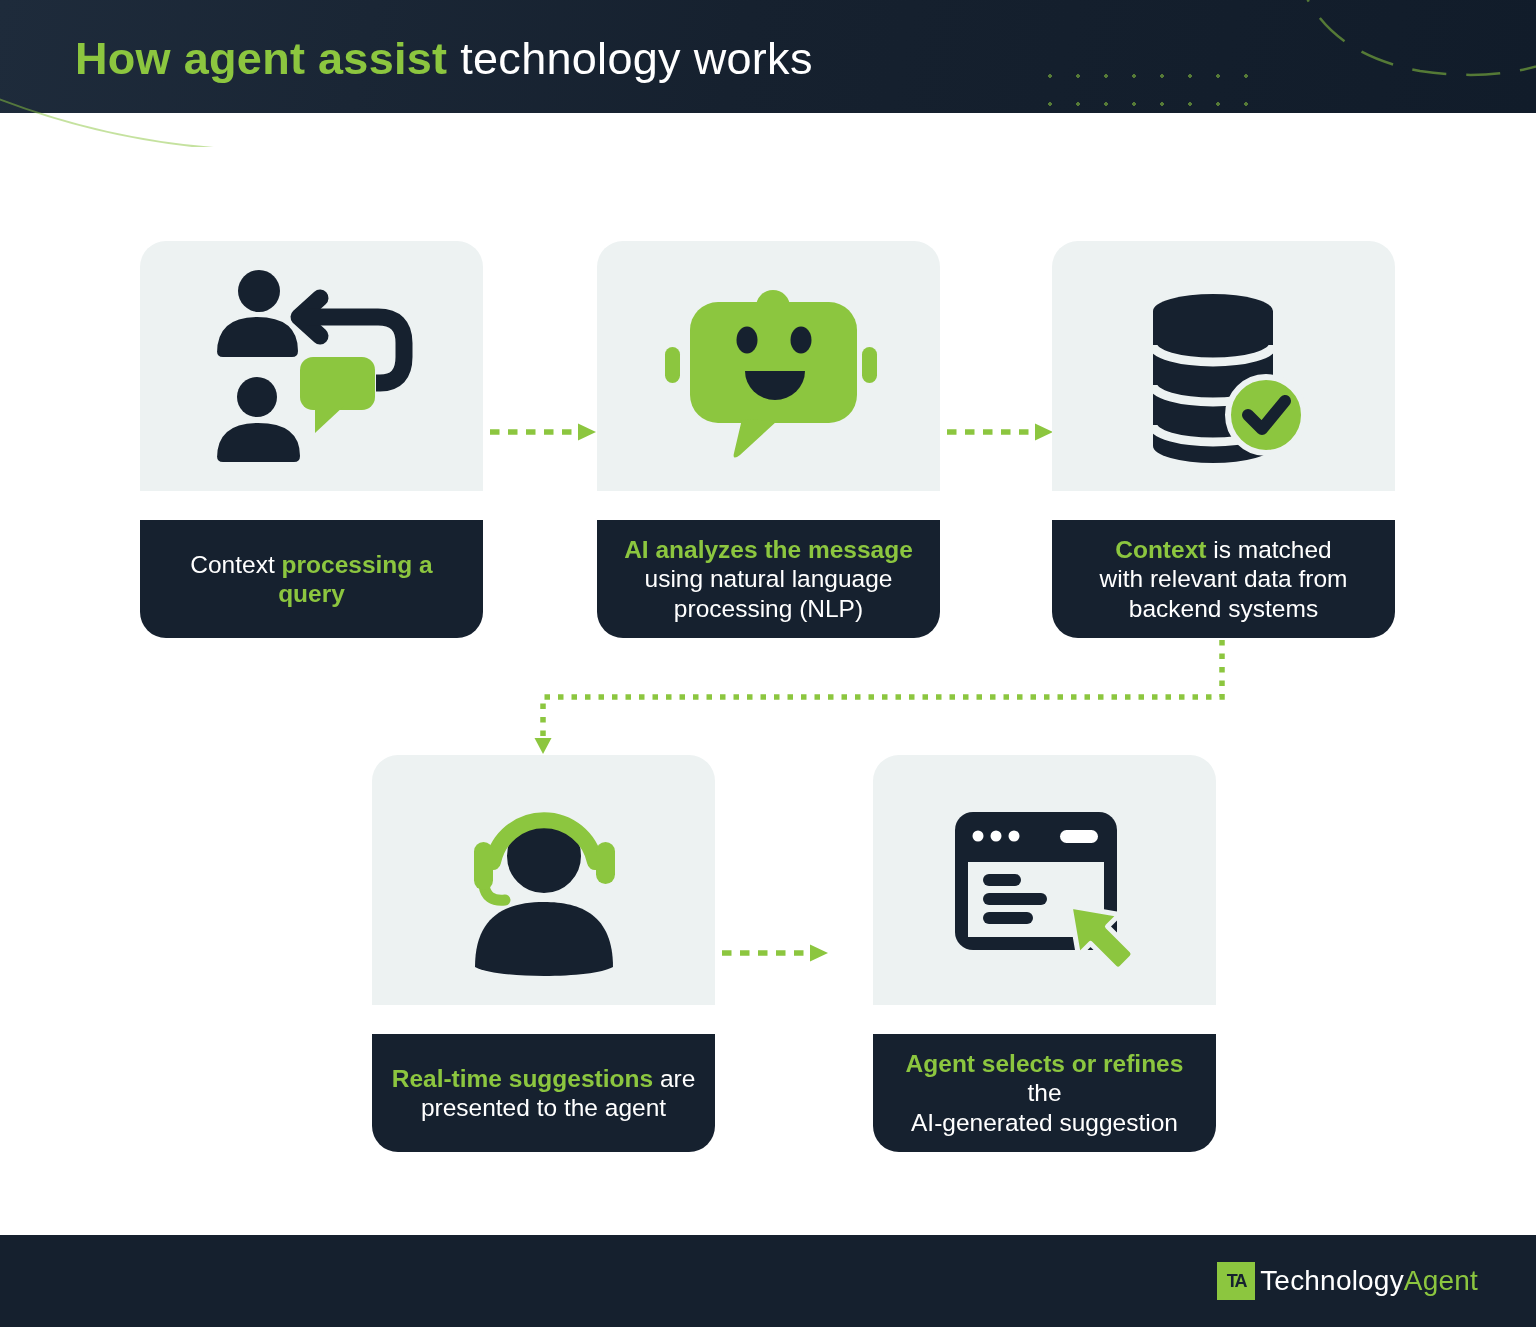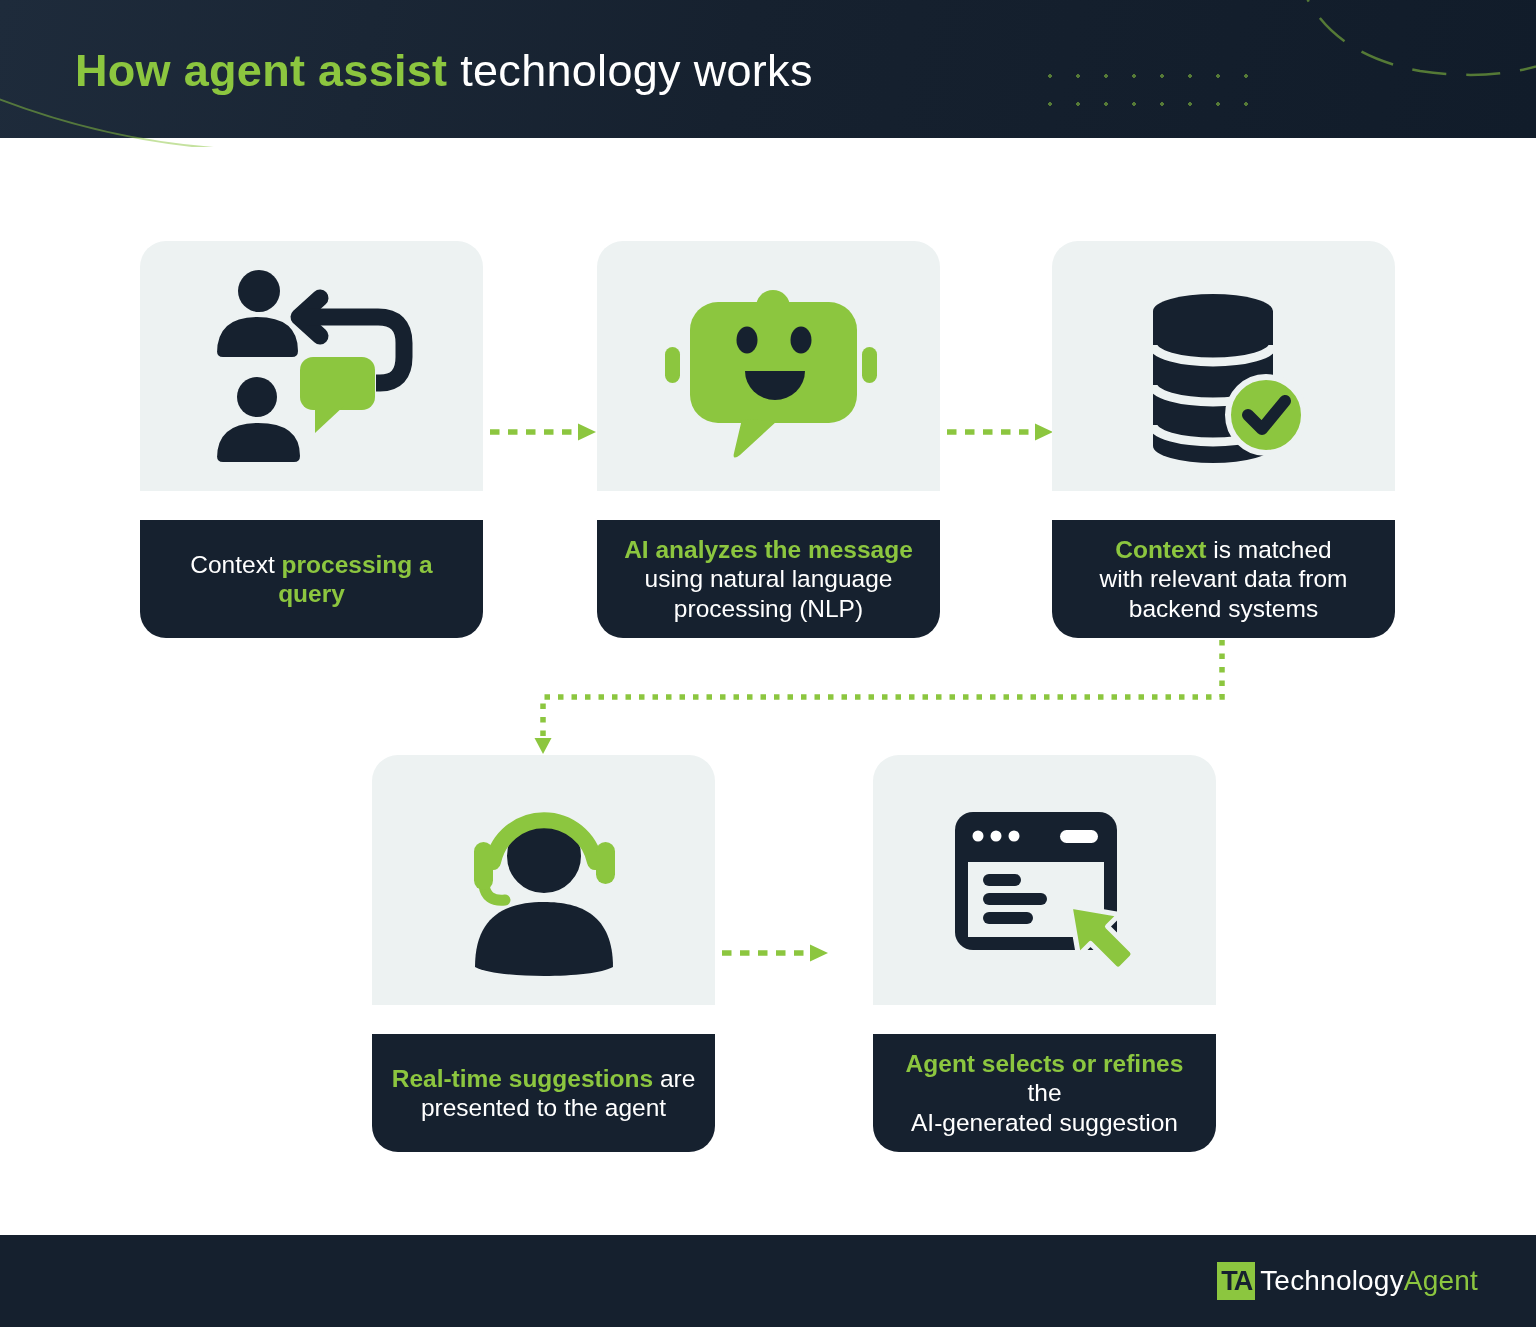--- a/index.html
+++ b/index.html
@@ -3,21 +3,21 @@
 <meta charset="utf-8">
 <style>
   html,body { margin:0; padding:0; background:#ffffff; }
   .page {
     position:relative; width:1536px; height:1327px; overflow:hidden;
     font-family:"Liberation Sans", sans-serif; background:#ffffff;
   }
 
   
   .hdr {
-    position:absolute; top:0; left:0; width:1536px; height:138px;
+    position:absolute; top:0; left:0; width:1536px; height:113px;
     background:linear-gradient(103deg,#1e2b3b 0%, #16212f 48%, #111c2a 100%);
   }
   .hdr h1 {
     position:absolute; left:75px; top:50%; transform:translateY(-46%);
     margin:0; font-size:45px; font-weight:400; color:#ffffff; letter-spacing:.3px;
     white-space:nowrap;
   }
   .hdr h1 .hl { color:#8CC63F; font-weight:700; }
   .dots {
     position:absolute; left:1034px; top:58px; width:234px; height:66px;
@@ -50,21 +50,21 @@
 
   
   .ftr {
     position:absolute; bottom:0; left:0; width:1536px; height:92px; background:#15202E;
     display:flex; align-items:center; justify-content:flex-end;
     padding-right:58px; box-sizing:border-box;
   }
   .logo { display:flex; align-items:center; gap:5px; }
   .ta-mark {
     width:38px; height:38px; background:#8CC63F; color:#16212F;
-    font-weight:800; font-size:27px; line-height:38px; text-align:center;
+    font-weight:800; font-size:18px; line-height:38px; text-align:center;
     letter-spacing:-2px; display:inline-block;
   }
   .logo-text { font-size:28px; font-weight:500; color:#ffffff; letter-spacing:.2px; }
   .logo-text .t2 { color:#8CC63F; }
 </style>
 </head>
 <body>
 
 <div class="page">
 

